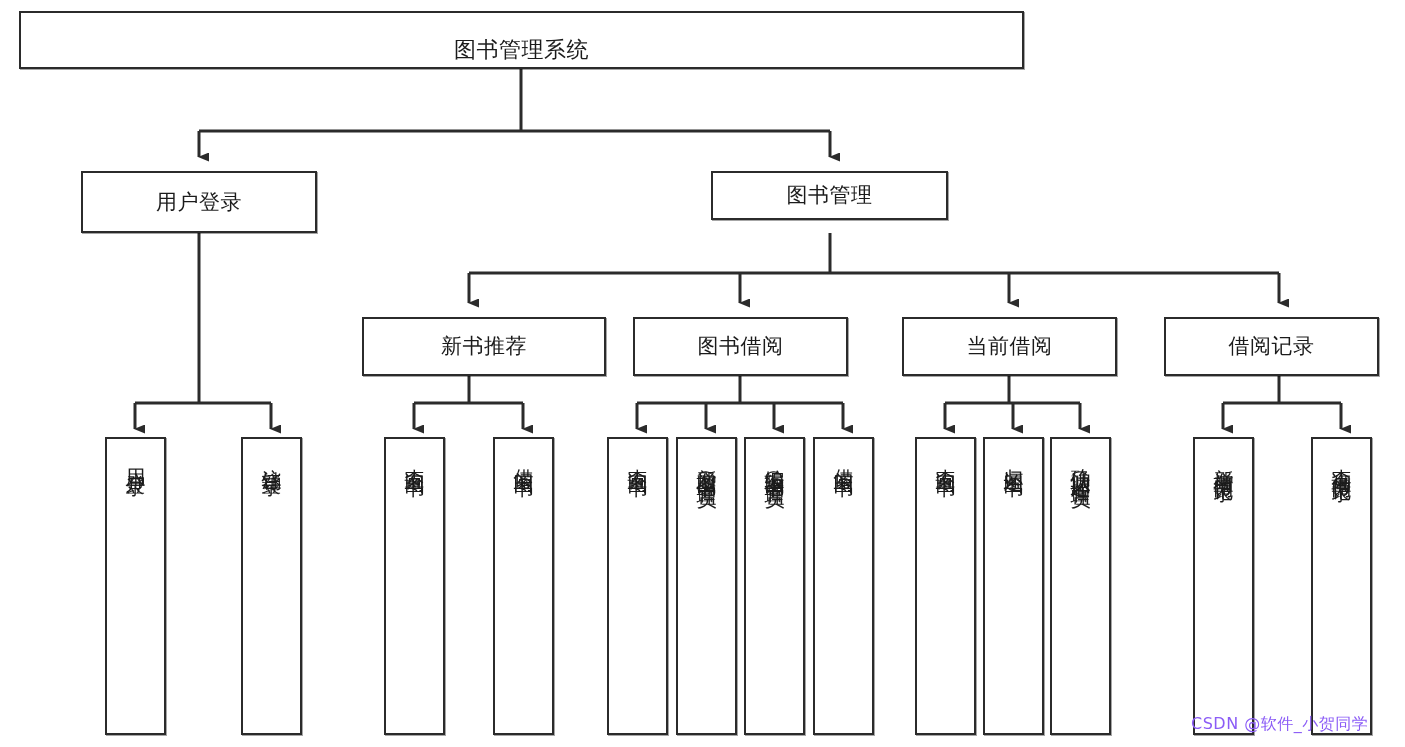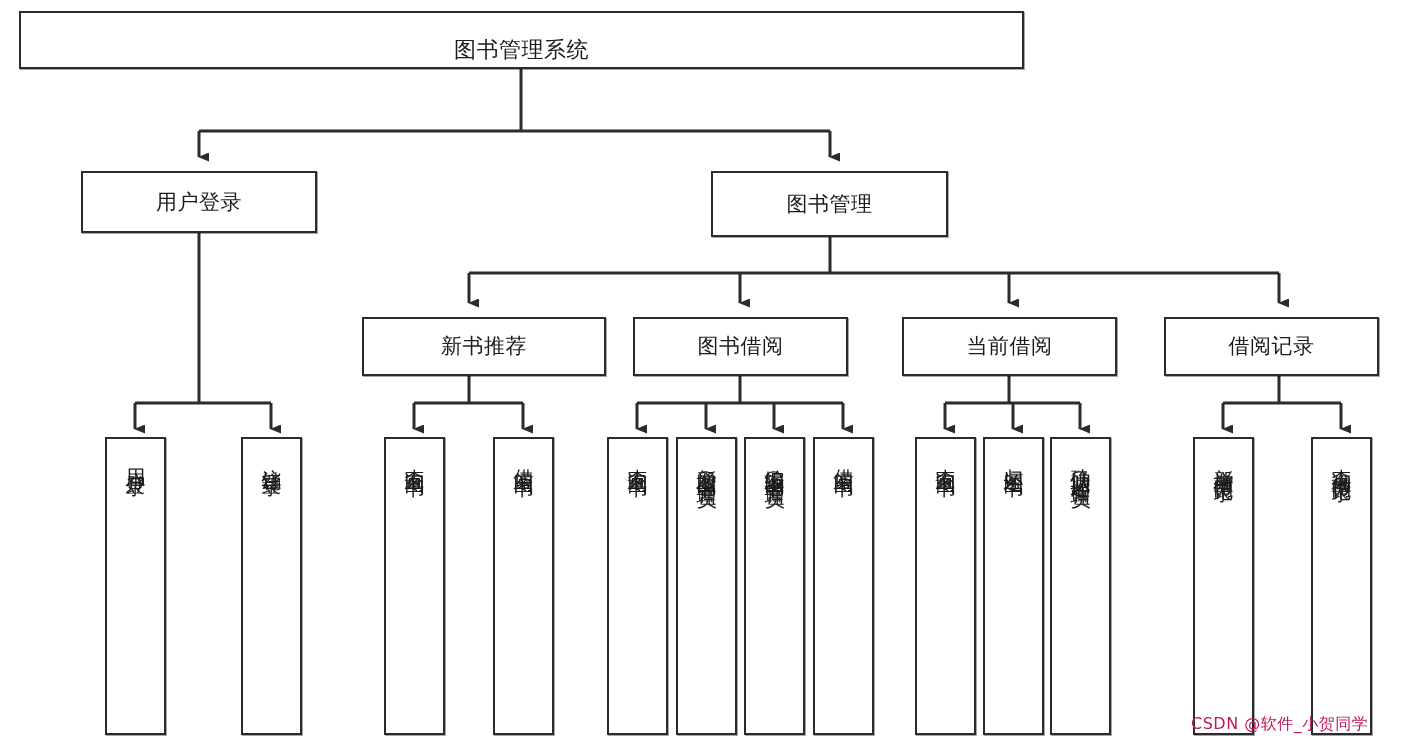--- a/index.html
+++ b/index.html
@@ -57,21 +57,21 @@
     letter-spacing: 3px;
     white-space: normal;
     max-height: 286px;
   }
   .node.root .label { font-size: 22px; margin-top: 20px; }
   .watermark {
     position: absolute;
     left: 1191px;
     top: 714px;
     font-size: 16px;
-    color: #be185d;
+    color: #8b5cf6;
     white-space: nowrap;
     letter-spacing: 0.5px;
   }
 </style>
 </head>
 <body>
 
 <div id="diagram-root">
 
   <svg class="connectors" viewBox="0 0 1405 747">
@@ -127,21 +127,21 @@
     </g>
   </svg>
 
   <div class="node root" style="left:19px; top:11px; width:1005px; height:58px;">
     <span class="label">图书管理系统</span>
   </div>
 
   <div class="node" style="left:81px; top:171px; width:236px; height:62px;">
     <span class="label">用户登录</span>
   </div>
-  <div class="node" style="left:711px; top:171px; width:237px; height:66px;">
+  <div class="node" style="left:711px; top:171px; width:237px; height:49px;">
     <span class="label">图书管理</span>
   </div>
 
   <div class="node" style="left:362px; top:317px; width:244px; height:59px;">
     <span class="label">新书推荐</span>
   </div>
   <div class="node" style="left:633px; top:317px; width:215px; height:59px;">
     <span class="label">图书借阅</span>
   </div>
   <div class="node" style="left:902px; top:317px; width:215px; height:59px;">

